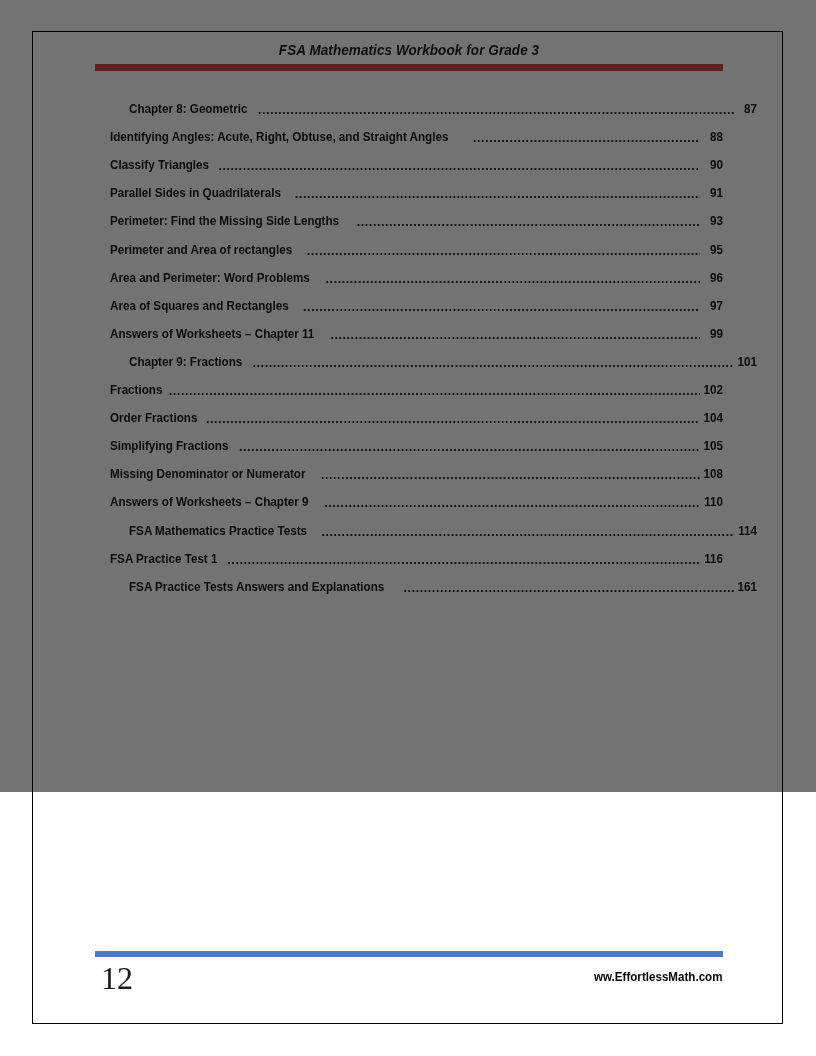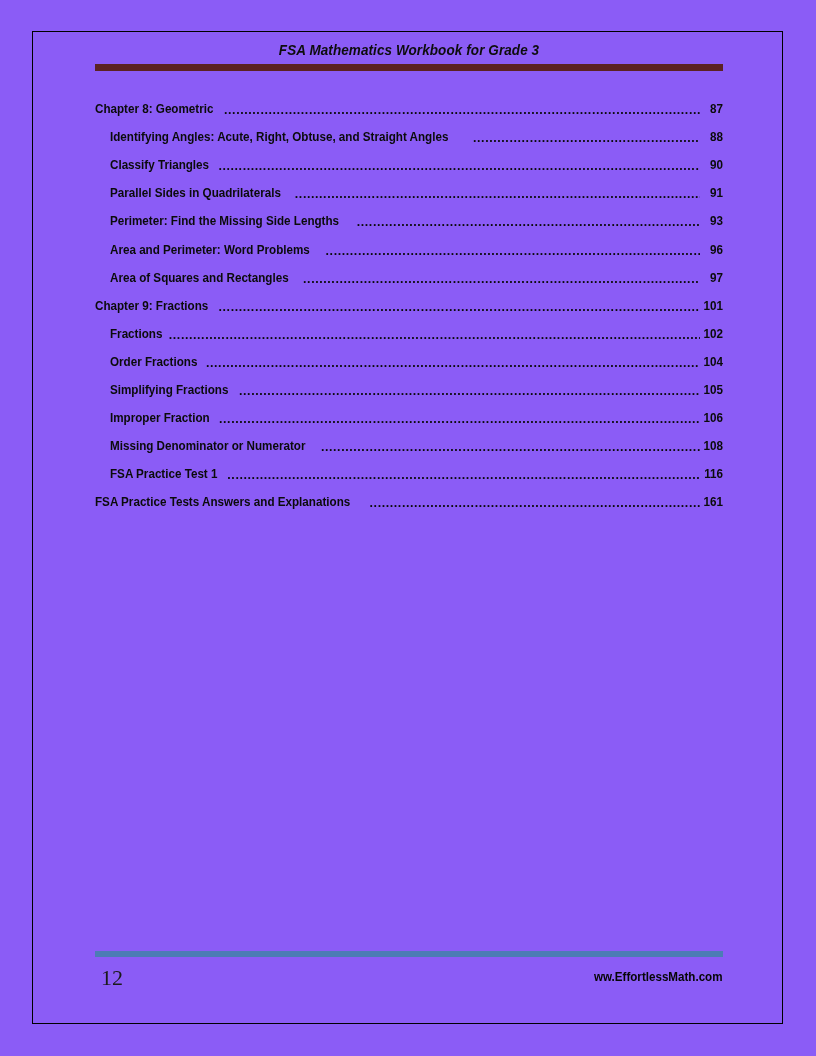--- a/index.html
+++ b/index.html
@@ -15,22 +15,22 @@
     color: #000000;
     overflow: hidden;
   }
 
   
   .page {
     position: absolute;
     left: 0;
     top: 0;
     width: 816px;
-    height: 1056px;
-    background: #8b5cf6;
+    height: 792px;
+    background: #737373;
   }
   .page-border {
     position: absolute;
     left: 32px;
     top: 31px;
     width: 751px;
     height: 993px;
     border: 1.4px solid #000000;
     box-sizing: border-box;
     background: transparent;
@@ -79,20 +79,21 @@
     font-family: "Liberation Sans", sans-serif;
     font-weight: bold;
     font-size: 12.4px;
     color: #0b0b0b;
     line-height: 16px;
     white-space: nowrap;
     box-sizing: border-box;
   }
   .toc-entry.level-1 {
     padding-left: 0px;
+    margin-left: 34px;
   }
   .toc-entry.level-2 {
     padding-left: 15px;
   }
   .toc-label {
     flex: 0 0 auto;
     transform: scaleX(0.94);
     transform-origin: left bottom;
     padding-bottom: 4px;
   }
@@ -143,21 +144,21 @@
     top: 961px;
     width: 628px;
     height: 40px;
   }
   .footer-page-number {
     position: absolute;
     left: 6px;
     top: 2px;
     font-family: "Liberation Serif", serif;
     font-weight: normal;
-    font-size: 22px;
+    font-size: 32px;
     color: #1a1a1a;
     line-height: 30px;
   }
   .footer-site {
     position: absolute;
     right: 0px;
     top: 8px;
     font-family: "Liberation Sans", sans-serif;
     font-weight: bold;
     font-size: 13.5px;
@@ -204,30 +205,42 @@
         <span class="toc-leader"></span>
         <span class="toc-page">91</span>
       </div>
       <div class="toc-entry level-2">
         <span class="toc-label">Perimeter: Find the Missing Side Lengths</span>
         <span class="toc-gap"></span>
         <span class="toc-leader"></span>
         <span class="toc-page">93</span>
       </div>
       <div class="toc-entry level-2">
+        <span class="toc-label">Perimeter and Area of rectangles</span>
+        <span class="toc-gap"></span>
+        <span class="toc-leader"></span>
+        <span class="toc-page">95</span>
+      </div>
+      <div class="toc-entry level-2">
         <span class="toc-label">Area and Perimeter: Word Problems</span>
         <span class="toc-gap"></span>
         <span class="toc-leader"></span>
         <span class="toc-page">96</span>
       </div>
       <div class="toc-entry level-2">
         <span class="toc-label">Area of Squares and Rectangles</span>
         <span class="toc-gap"></span>
         <span class="toc-leader"></span>
         <span class="toc-page">97</span>
+      </div>
+      <div class="toc-entry level-2">
+        <span class="toc-label">Answers of Worksheets – Chapter 11</span>
+        <span class="toc-gap"></span>
+        <span class="toc-leader"></span>
+        <span class="toc-page">99</span>
       </div>
       <div class="toc-entry level-1">
         <span class="toc-label">Chapter 9: Fractions</span>
         <span class="toc-gap"></span>
         <span class="toc-leader"></span>
         <span class="toc-page">101</span>
       </div>
       <div class="toc-entry level-2">
         <span class="toc-label">Fractions</span>
         <span class="toc-gap"></span>
@@ -240,30 +253,36 @@
         <span class="toc-leader"></span>
         <span class="toc-page">104</span>
       </div>
       <div class="toc-entry level-2">
         <span class="toc-label">Simplifying Fractions</span>
         <span class="toc-gap"></span>
         <span class="toc-leader"></span>
         <span class="toc-page">105</span>
       </div>
       <div class="toc-entry level-2">
-        <span class="toc-label">Improper Fraction</span>
-        <span class="toc-gap"></span>
-        <span class="toc-leader"></span>
-        <span class="toc-page">106</span>
-      </div>
-      <div class="toc-entry level-2">
         <span class="toc-label">Missing Denominator or Numerator</span>
         <span class="toc-gap"></span>
         <span class="toc-leader"></span>
         <span class="toc-page">108</span>
+      </div>
+      <div class="toc-entry level-2">
+        <span class="toc-label">Answers of Worksheets – Chapter 9</span>
+        <span class="toc-gap"></span>
+        <span class="toc-leader"></span>
+        <span class="toc-page">110</span>
+      </div>
+      <div class="toc-entry level-1">
+        <span class="toc-label">FSA Mathematics Practice Tests</span>
+        <span class="toc-gap"></span>
+        <span class="toc-leader"></span>
+        <span class="toc-page">114</span>
       </div>
       <div class="toc-entry level-2">
         <span class="toc-label">FSA Practice Test 1</span>
         <span class="toc-gap"></span>
         <span class="toc-leader"></span>
         <span class="toc-page">116</span>
       </div>
       <div class="toc-entry level-1">
         <span class="toc-label">FSA Practice Tests Answers and Explanations</span>
         <span class="toc-gap"></span>

